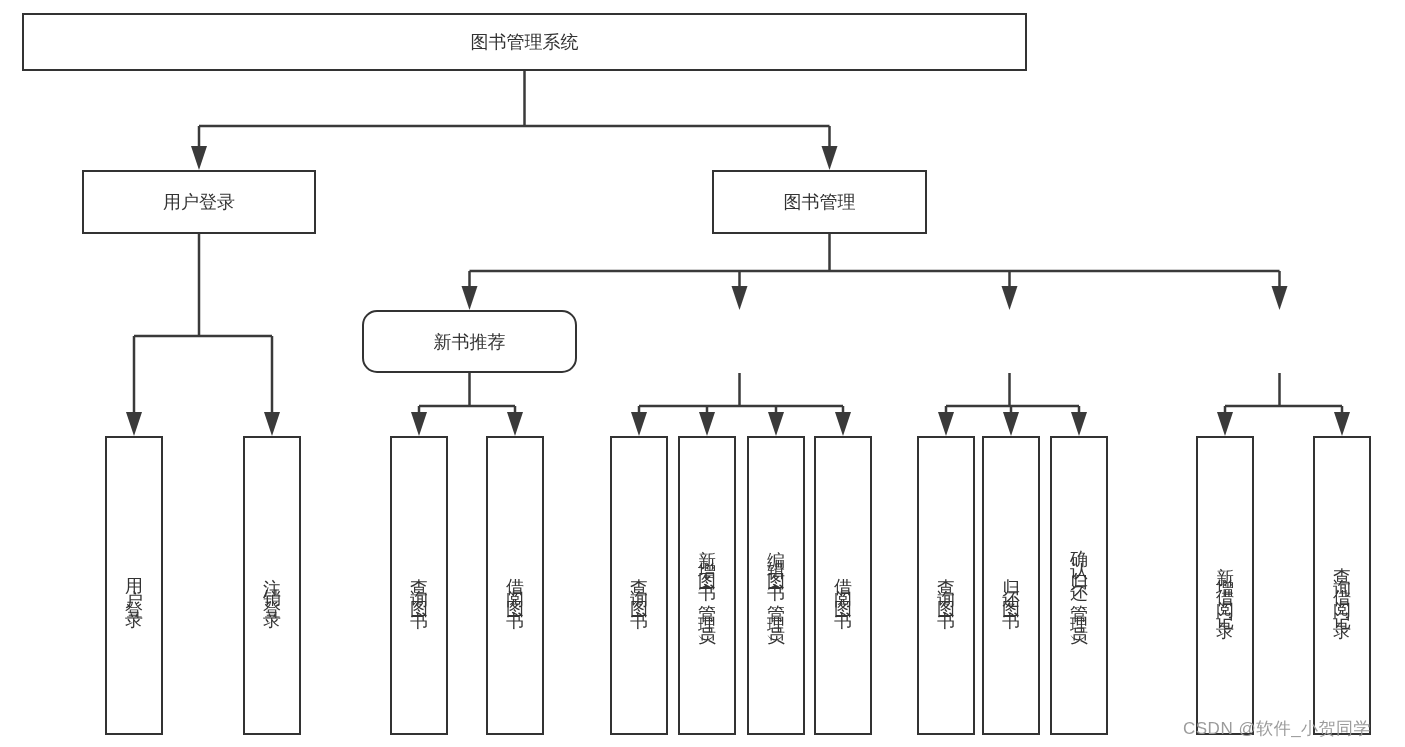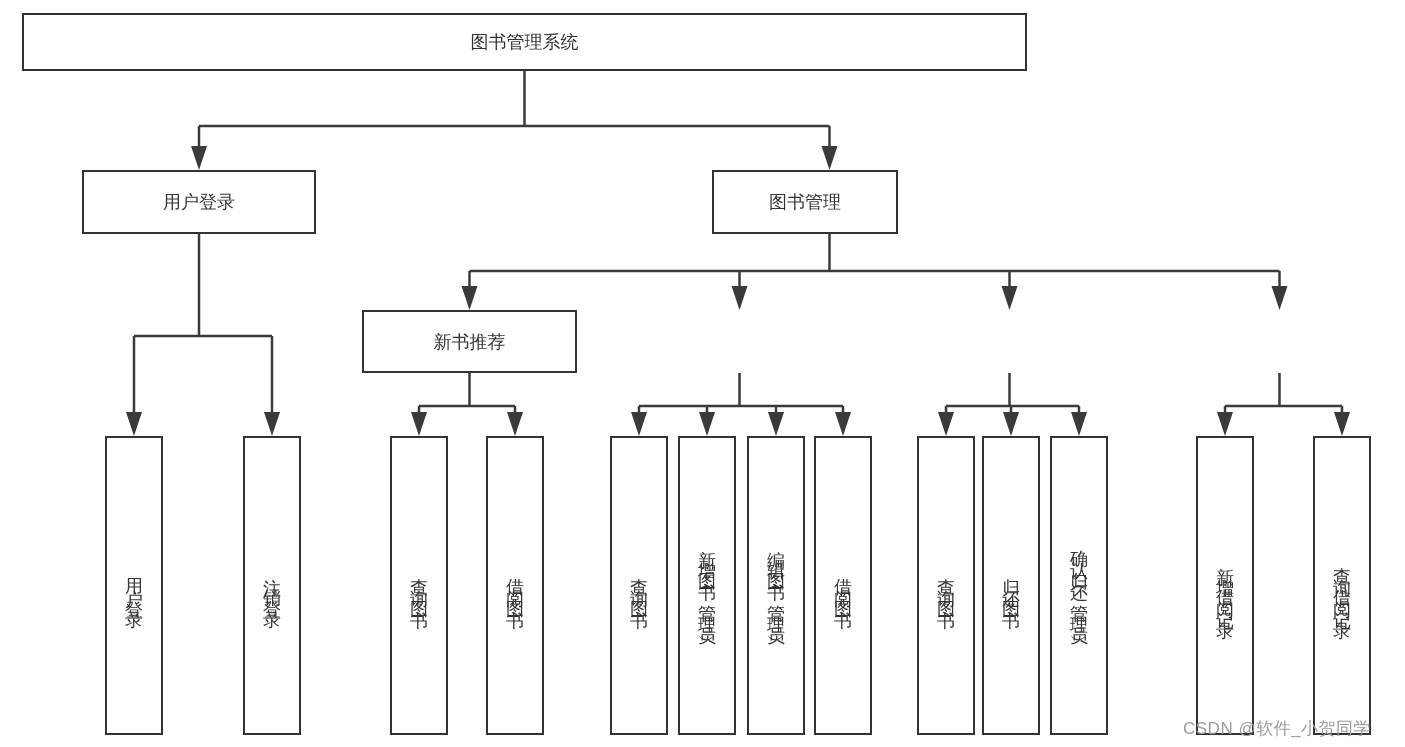--- a/index.html
+++ b/index.html
@@ -136,25 +136,25 @@
     </g>
   </svg>
 
   <div class="box" style="left:22px; top:13px; width:1005px; height:58px;">
     <span>图书管理系统</span>
   </div>
 
   <div class="box" style="left:82px; top:170px; width:234px; height:64px;">
     <span>用户登录</span>
   </div>
-  <div class="box" style="left:712px; top:170px; width:186px; height:64px;">
+  <div class="box" style="left:712px; top:170px; width:215px; height:64px;">
     <span>图书管理</span>
   </div>
 
-  <div class="box" style="left:362px; top:310px; width:215px; height:63px;">
+  <div class="box" style="left:362px; top:310px; width:215px; height:63px;border-radius:15px;">
     <span>新书推荐</span>
   </div>
 
   <div class="box vbox" style="left:105px; top:436px; width:58px; height:299px;">
     <span class="vtext">用户登录</span>
   </div>
   <div class="box vbox" style="left:243px; top:436px; width:58px; height:299px;">
     <span class="vtext">注销登录</span>
   </div>
 

